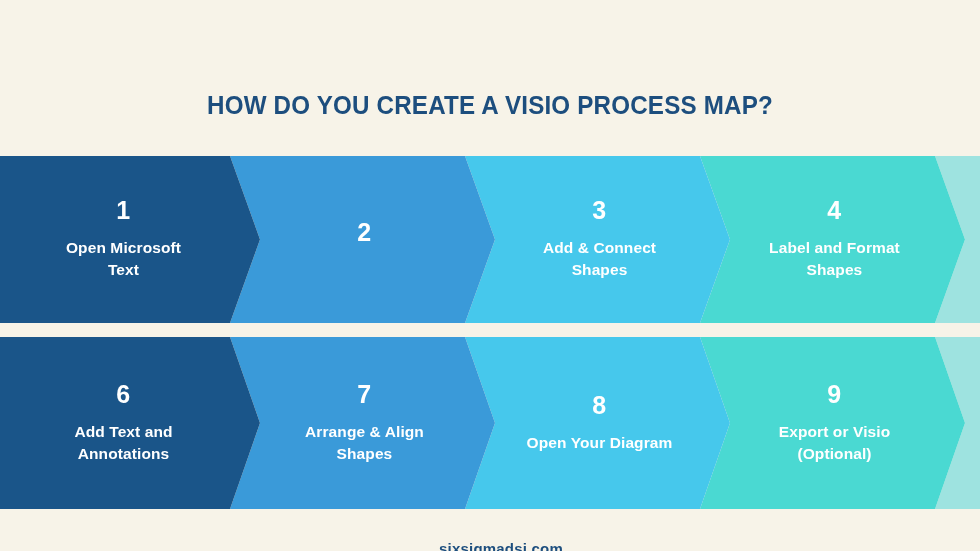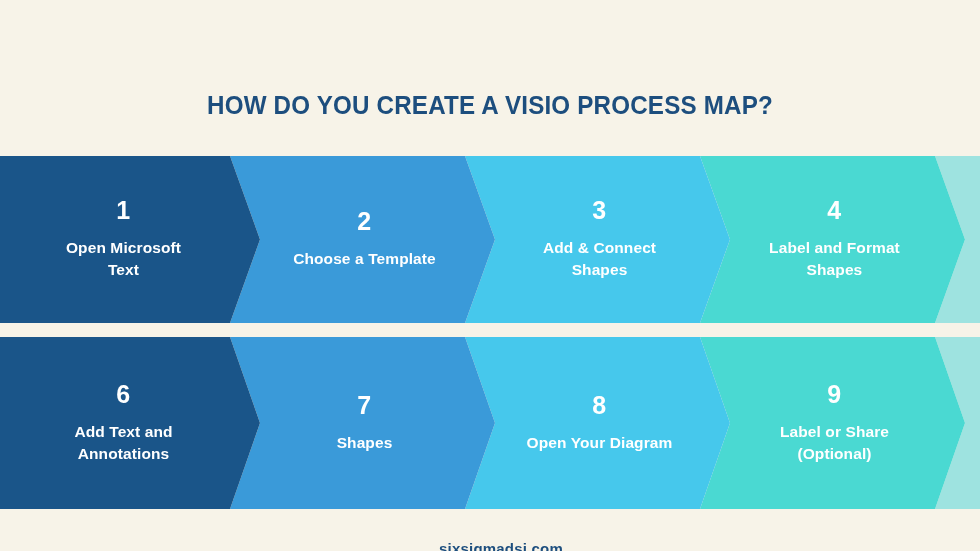--- a/index.html
+++ b/index.html
@@ -122,23 +122,20 @@
           <div class="num">1</div>
           <div class="label">
             <span class="ln">Open Microsoft</span>
             <span class="ln">Text</span>
           </div>
         </div>
       </div>
       <div class="chev" style="background: rgb(58, 154, 217); left: 230px; width: 265px; z-index: 19;">
         <div class="inner">
           <div class="num">2</div>
-          <div class="label">
-            <span class="ln">Choose a Template</span>
-          </div>
         </div>
       </div>
       <div class="chev" style="background: rgb(70, 200, 236); left: 465px; width: 265px; z-index: 18;">
         <div class="inner">
           <div class="num">3</div>
           <div class="label">
             <span class="ln">Add &amp; Connect</span>
             <span class="ln">Shapes</span>
           </div>
         </div>
@@ -163,37 +160,38 @@
           <div class="label">
             <span class="ln">Add Text and</span>
             <span class="ln">Annotations</span>
           </div>
         </div>
       </div>
       <div class="chev" style="background: rgb(58, 154, 217); left: 230px; width: 265px; z-index: 19;">
         <div class="inner">
           <div class="num">7</div>
           <div class="label">
+            <span class="ln">Arrange &amp; Align</span>
             <span class="ln">Shapes</span>
           </div>
         </div>
       </div>
       <div class="chev" style="background: rgb(70, 200, 236); left: 465px; width: 265px; z-index: 18;">
         <div class="inner">
           <div class="num">8</div>
           <div class="label">
             <span class="ln">Open Your Diagram</span>
           </div>
         </div>
       </div>
       <div class="chev" style="background: rgb(74, 217, 210); left: 700px; width: 265px; z-index: 17;">
         <div class="inner">
           <div class="num">9</div>
           <div class="label">
-            <span class="ln">Label or Share</span>
+            <span class="ln">Export or Visio</span>
             <span class="ln">(Optional)</span>
           </div>
         </div>
       </div>
       <div class="chev" style="background: rgb(158, 227, 224); left: 935px; width: 265px; z-index: 16;">
         <div class="inner"></div>
       </div>
     </div>
 
   <div class="footer">sixsigmadsi.com</div>

